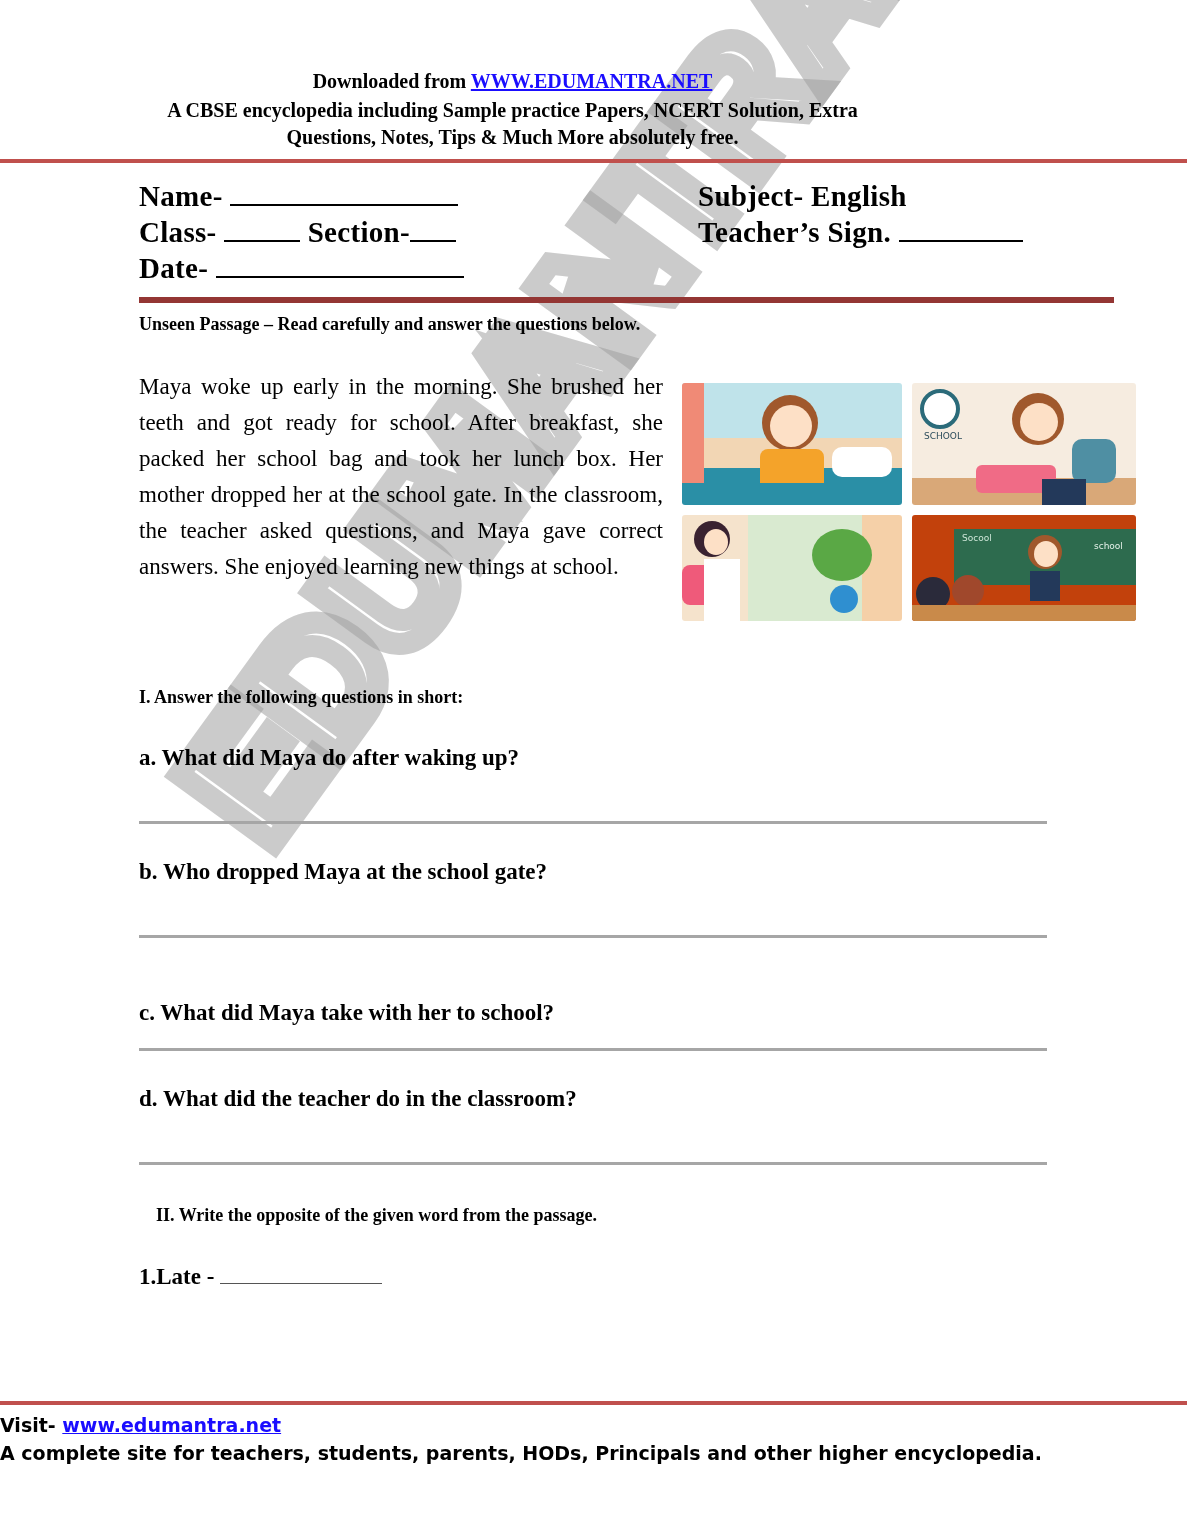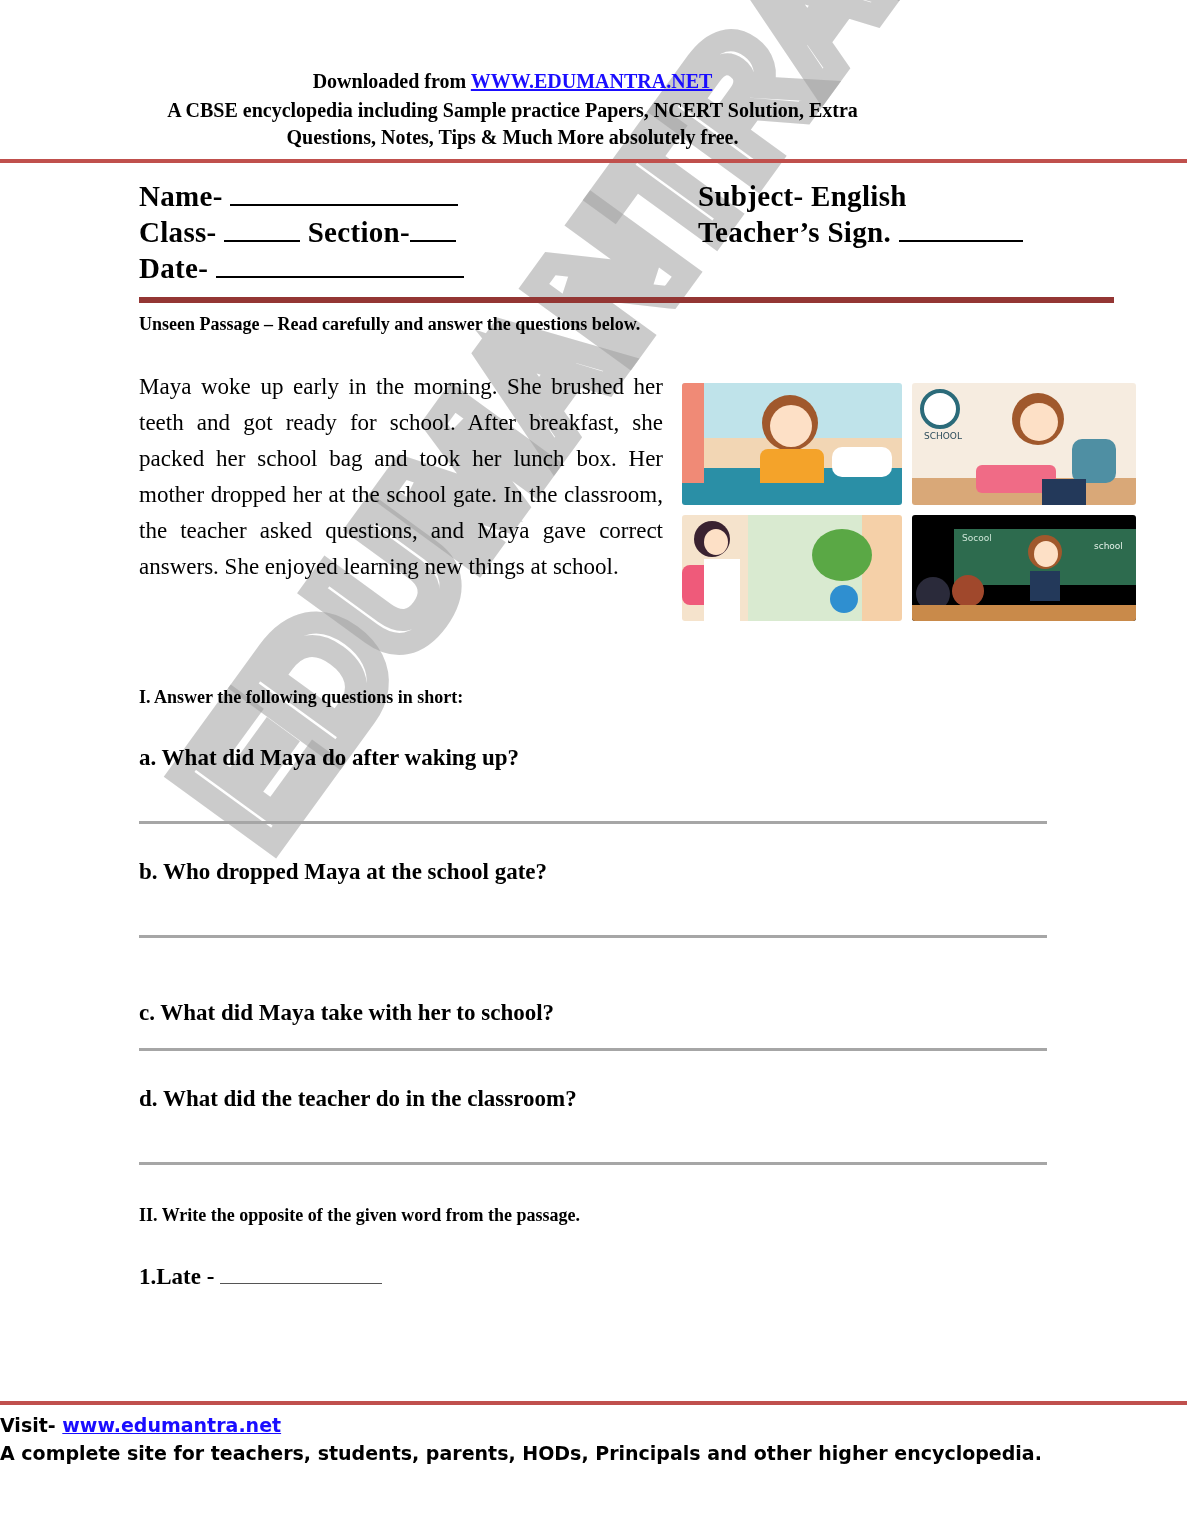--- a/index.html
+++ b/index.html
@@ -80,21 +80,21 @@
   <div class="abs" style="left:130px; top:96px; width:44px; height:26px; background:#23395a;"></div>
 </div>
 <div class="pic" style="left:682px; top:515px; width:220px; height:106px; background:linear-gradient(90deg, #f5e3cc 0 30%, #d9ead0 30% 82%, #f5d0a8 82%);">
   <div class="abs" style="left:12px; top:6px; width:36px; height:36px; border-radius:50%; background:#3a2230;"></div>
   <div class="abs" style="left:22px; top:14px; width:24px; height:26px; border-radius:50%; background:#fde0c6;"></div>
   <div class="abs" style="left:0; top:50px; width:30px; height:40px; border-radius:8px; background:#ef5a7a;"></div>
   <div class="abs" style="left:22px; top:44px; width:36px; height:62px; background:#ffffff;"></div>
   <div class="abs" style="left:130px; top:14px; width:60px; height:52px; border-radius:50%; background:#5aa845;"></div>
   <div class="abs" style="left:148px; top:70px; width:28px; height:28px; border-radius:50%; background:#2f8fd0;"></div>
 </div>
-<div class="pic" style="left:912px; top:515px; width:224px; height:106px; background:#000000;">
+<div class="pic" style="left:912px; top:515px; width:224px; height:106px; background:#c2410c;">
   <div class="abs" style="left:42px; top:14px; width:182px; height:56px; background:#2d6b4e;"></div>
   <div class="abs" style="left:50px; top:18px; font-family:'DejaVu Sans', sans-serif; font-size:9px; color:#cfe7d9;">Socool</div>
   <div class="abs" style="left:182px; top:26px; font-family:'DejaVu Sans', sans-serif; font-size:9px; color:#e6f2ea;">school</div>
   <div class="abs" style="left:116px; top:20px; width:34px; height:34px; border-radius:50%; background:#a0582c;"></div>
   <div class="abs" style="left:122px; top:26px; width:24px; height:26px; border-radius:50%; background:#fde0c6;"></div>
   <div class="abs" style="left:118px; top:56px; width:30px; height:30px; background:#23395a;"></div>
   <div class="abs" style="left:4px; top:62px; width:34px; height:34px; border-radius:50%; background:#2a2a3a;"></div>
   <div class="abs" style="left:40px; top:60px; width:32px; height:32px; border-radius:50%; background:#a0482c;"></div>
   <div class="abs" style="left:0; top:90px; width:224px; height:16px; background:#c98a4a;"></div>
 </div>
@@ -106,21 +106,21 @@
 
 <div class="abs question" style="top:859px; left:139px;">b. Who dropped Maya at the school gate?</div>
 <div class="abs answer-line" style="top:935px;"></div>
 
 <div class="abs question" style="top:972px; left:139px;margin-top:28px;">c. What did Maya take with her to school?</div>
 <div class="abs answer-line" style="top:1048px;"></div>
 
 <div class="abs question" style="top:1086px; left:139px;">d. What did the teacher do in the classroom?</div>
 <div class="abs answer-line" style="top:1162px;"></div>
 
-<div class="abs section-title" style="top:1205px; left:139px;">II. Write the opposite of the given word from the passage.</div>
+<div class="abs section-title" style="top:1205px; left:156px;">II. Write the opposite of the given word from the passage.</div>
 <div class="abs question" style="top:1263px; left:139px;">
   <span>1.Late -</span>
   <span style="display:inline-block; width:162px; border-bottom:1.5px solid #555; height:20px;"></span>
 </div>
 
 <div class="abs red-rule" style="top:1401px; left:0; width:1187px;"></div>
 <div class="abs footer" style="top:1411px;">
   <span>Visit- </span><a>www.edumantra.net</a>
 </div>
 <div class="abs footer" style="top:1439px;">A complete site for teachers, students, parents, HODs, Principals and other higher encyclopedia.</div>

